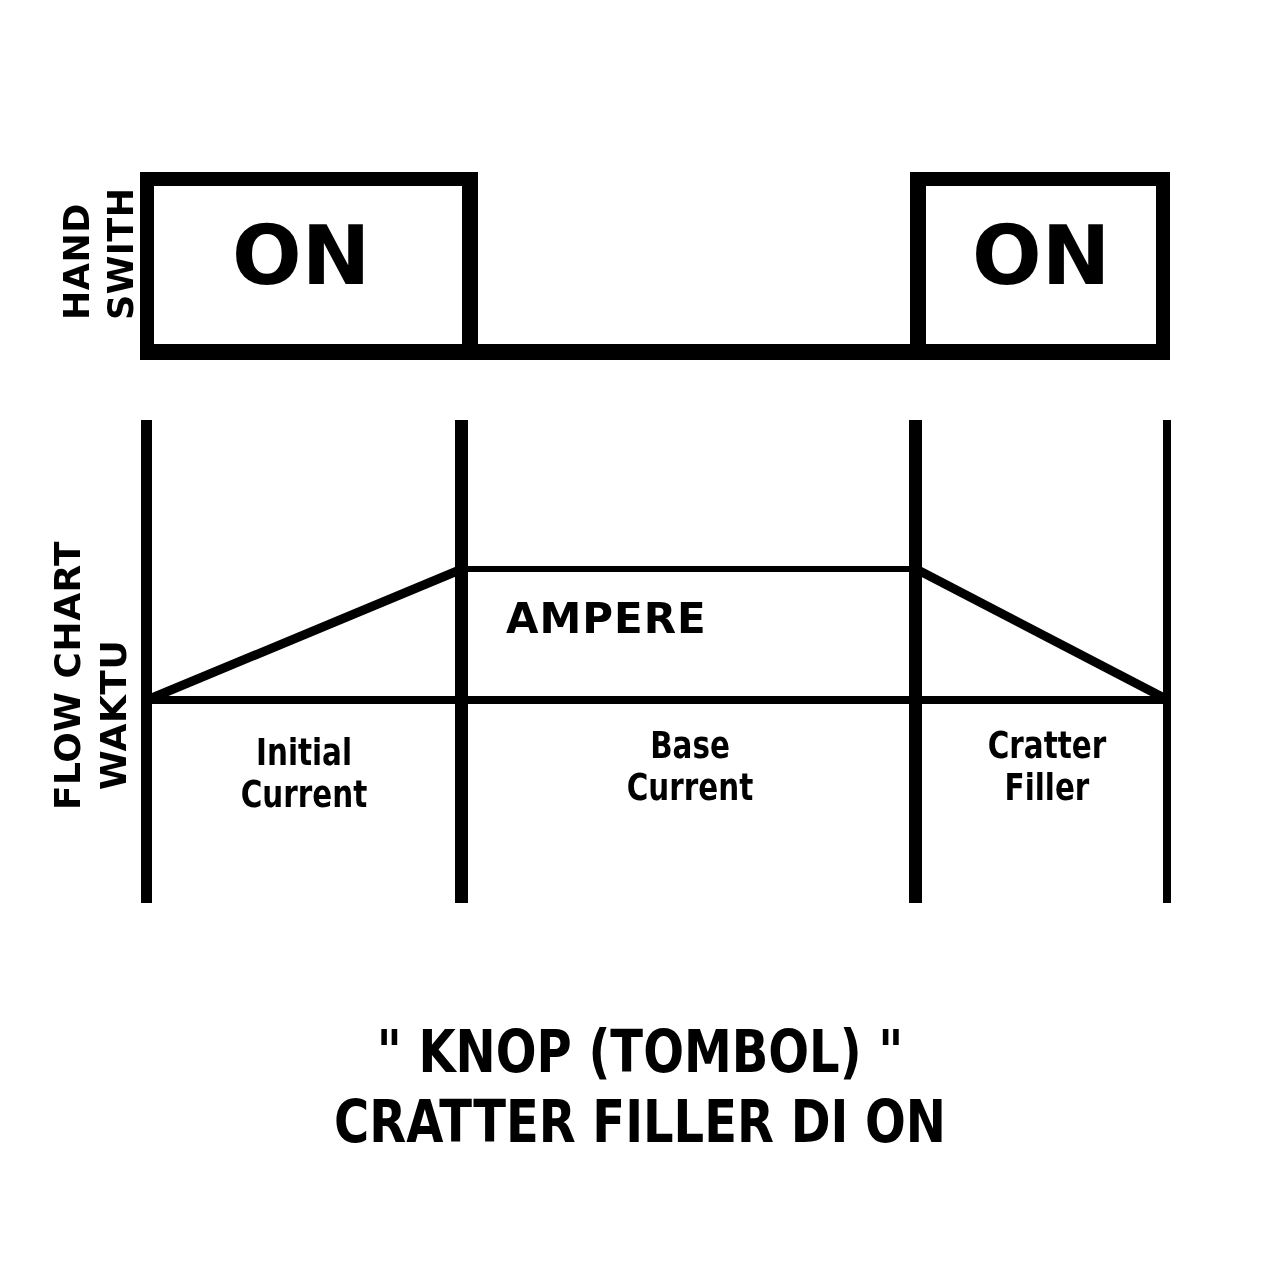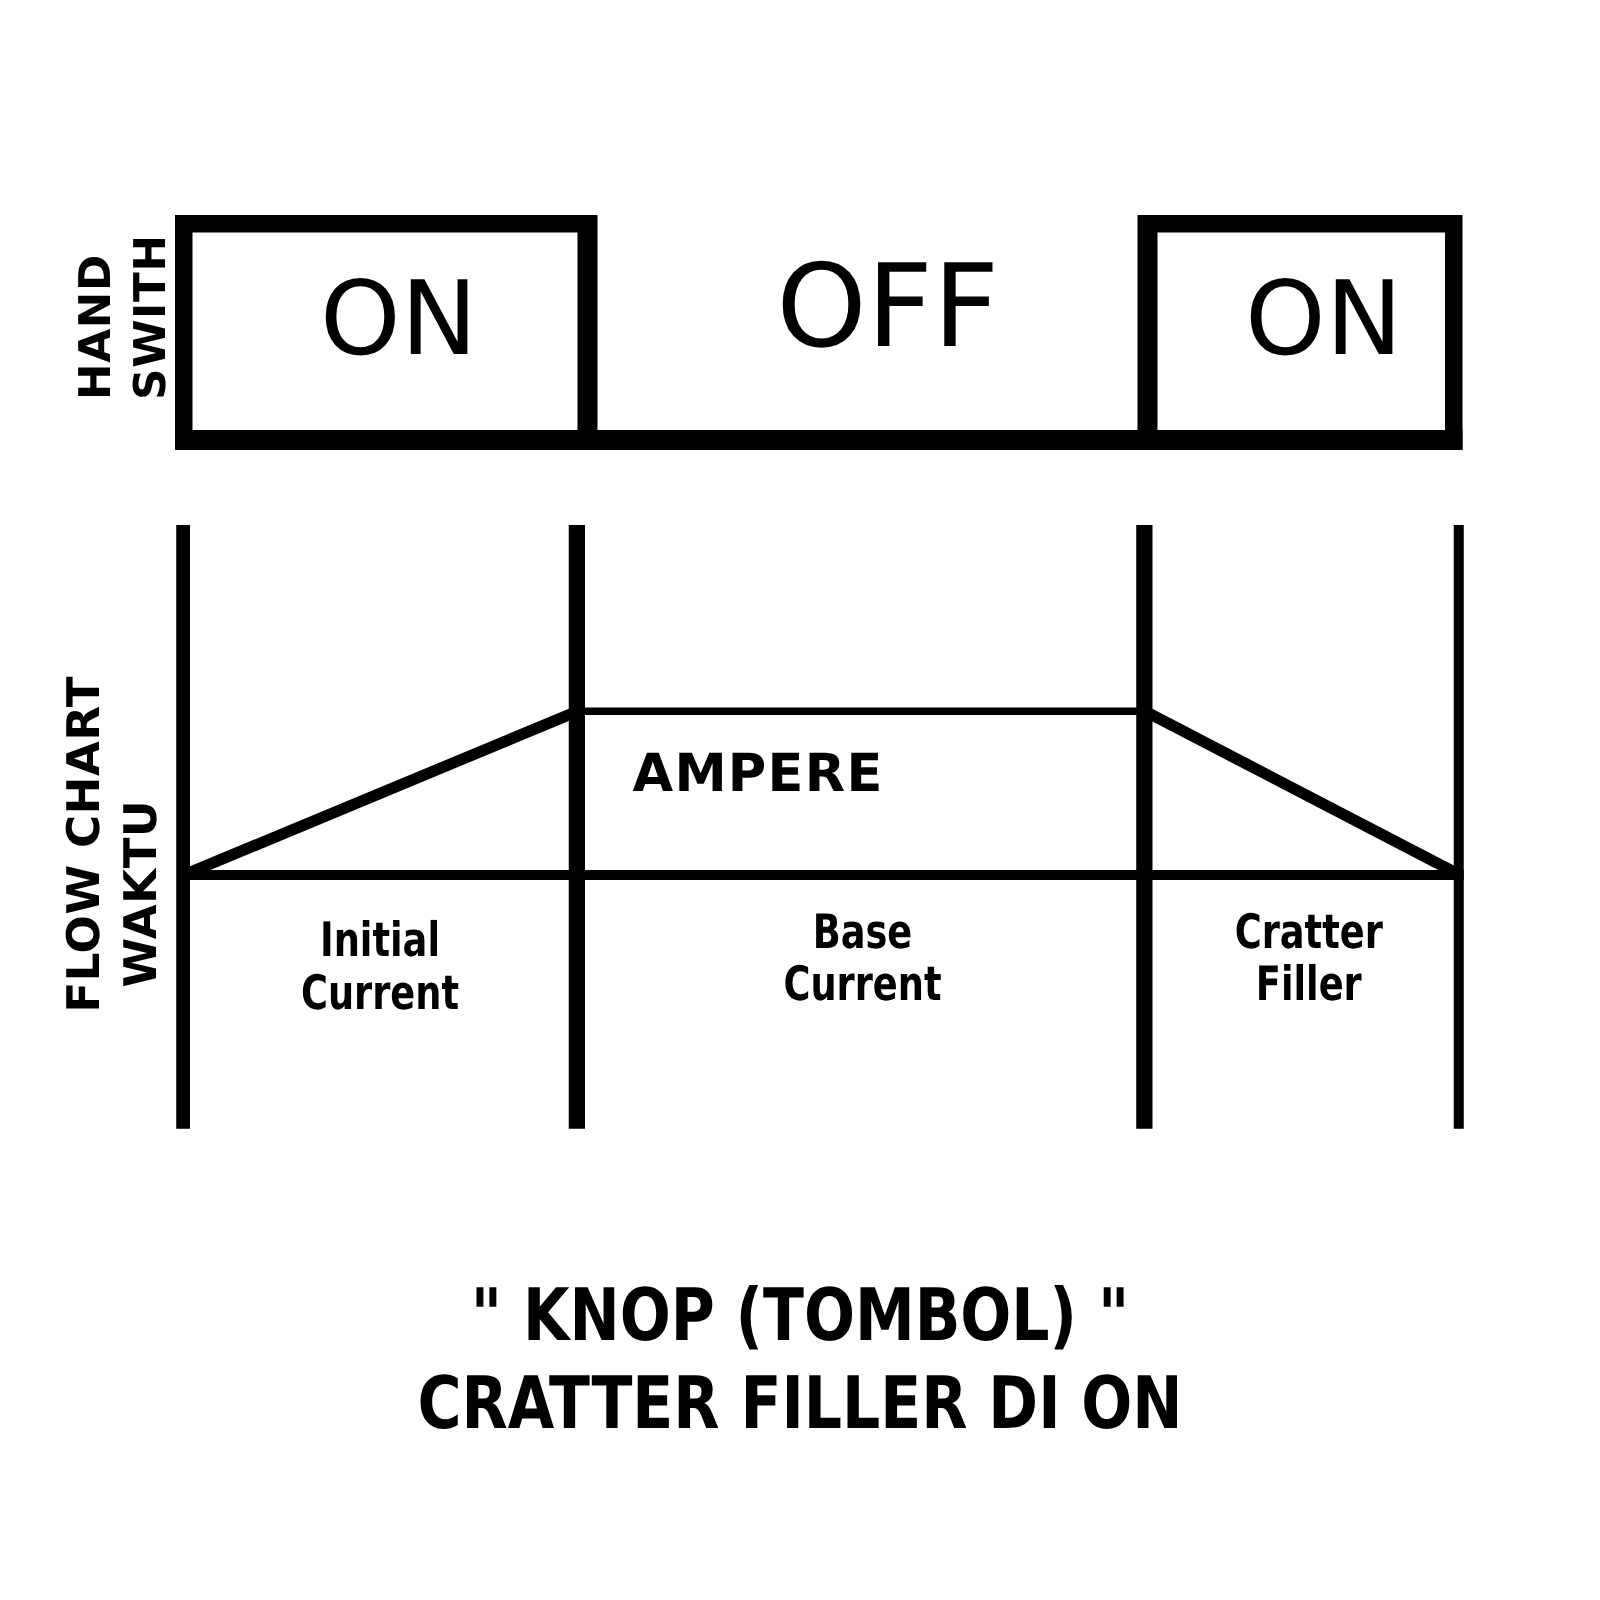--- a/index.html
+++ b/index.html
@@ -38,25 +38,24 @@
   }
   .vlabel.flow {
     font-family: "DejaVu Sans", sans-serif;
     font-size: 36px;
   }
 
   
   .switch-text {
     position: absolute;
     font-family: "DejaVu Sans", sans-serif;
-    font-weight: 400;
+    font-weight: 700;
     font-size: 82px;
     line-height: 1;
     white-space: pre;
-    margin-left: 24px;
   }
 
   
   .ampere-text {
     position: absolute;
     font-family: "DejaVu Sans", sans-serif;
     font-weight: 700;
     font-size: 42px;
     line-height: 1;
     white-space: pre;
@@ -100,21 +99,20 @@
 <div id="stage">
 
   <div>
     <div class="vlabel hand" style="left:60px; top:320px;">HAND</div>
     <div class="vlabel hand" style="left:104px; top:320px;">SWITH</div>
   </div>
 
   <div class="boxout" style="left:140px; top:172px; width:338px; height:188px; border-width:14px 16px 16px 14px;"></div>
   <div class="switch-text" style="left:232px; top:215px;">ON</div>
 
-  <div class="switch-text" style="left:597px; top:200px; font-size:92px;">OFF</div>
 
   <div class="boxout" style="left:910px; top:172px; width:260px; height:188px; border-width:14px 14px 16px 16px;"></div>
   <div class="switch-text" style="left:972px; top:215px;">ON</div>
 
   <div class="rect" style="left:140px; top:344px; width:1030px; height:16px;"></div>
 
   <div>
     <div class="vlabel flow" style="left:50px; top:810px;">FLOW CHART</div>
     <div class="vlabel flow" style="left:96px; top:790px;">WAKTU</div>
   </div>

